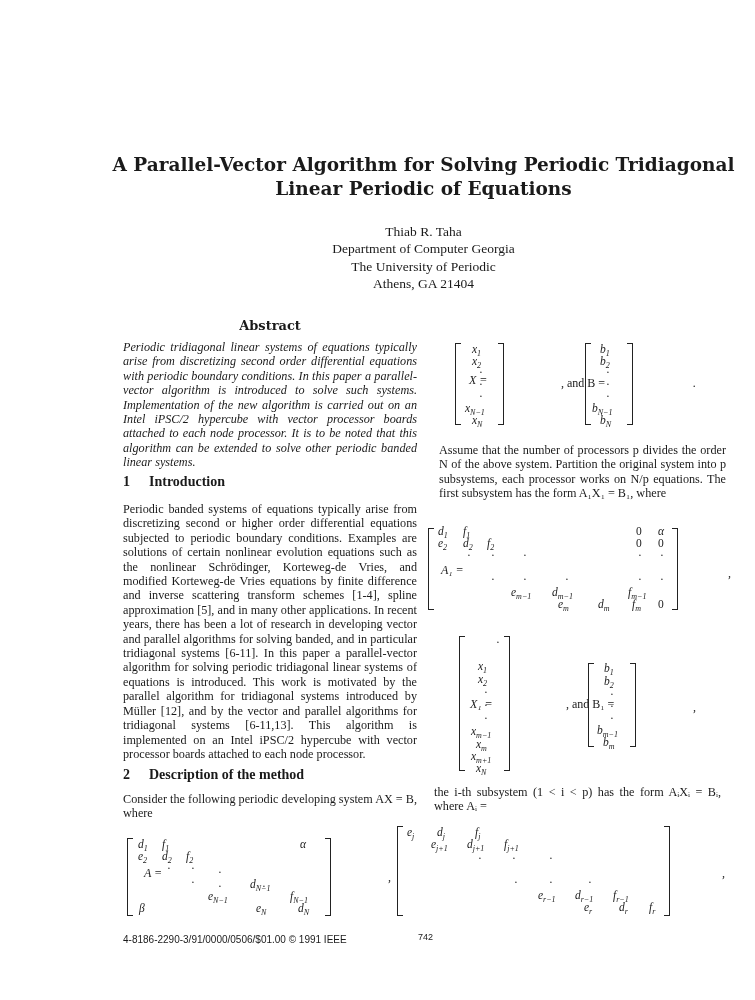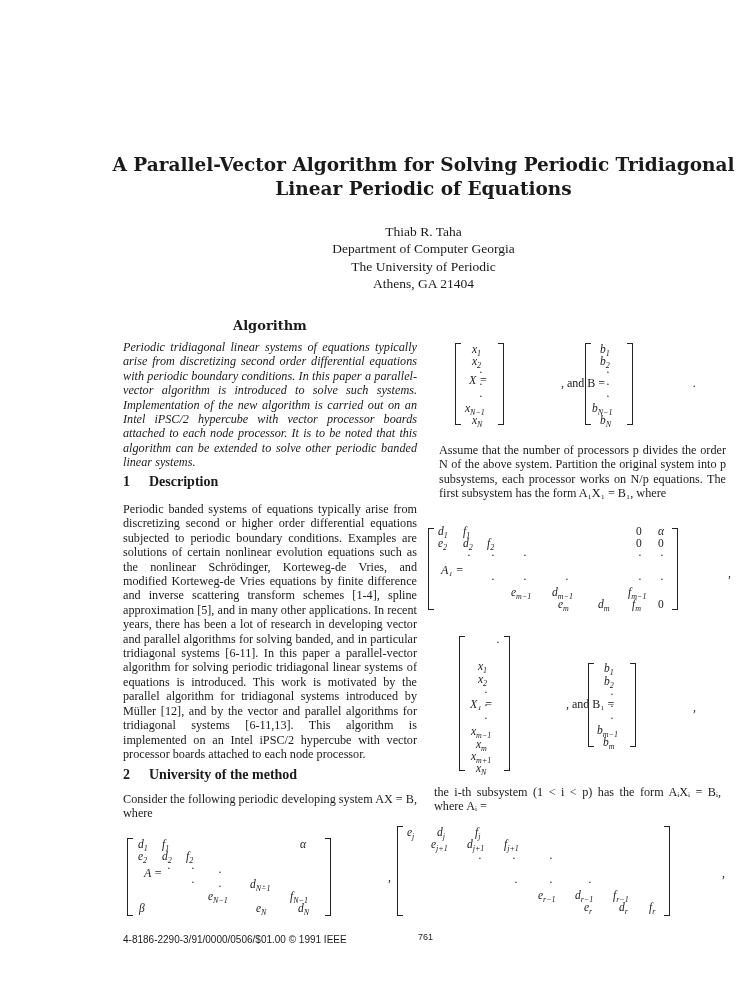--- a/index.html
+++ b/index.html
@@ -24,30 +24,30 @@
 </head>
 <body>
 
 <div class="abs title" style="top:153px">A Parallel-Vector Algorithm for Solving Periodic Tridiagonal</div>
 <div class="abs title" style="top:177px">Linear Periodic of Equations</div>
 <div class="abs author" style="top:223px">Thiab R. Taha</div>
 <div class="abs author" style="top:240px">Department of Computer Georgia</div>
 <div class="abs author" style="top:258px">The University of Periodic</div>
 <div class="abs author" style="top:275px">Athens, GA 21404</div>
 
-<div class="abs abs-head" style="left:77px;width:294px;top:318px">Algorithm</div>
+<div class="abs abs-head" style="left:77px;width:294px;top:318px">Abstract</div>
 <div class="abs para it" style="left:77px;width:294px;top:340px">Periodic tridiagonal linear systems of equations typically arise from discretizing second order differential equations with periodic boundary conditions. In this paper a parallel-vector algorithm is introduced to solve such systems. Implementation of the new algorithm is carried out on an Intel iPSC/2 hypercube with vector processor boards attached to each node processor. It is to be noted that this algorithm can be extended to solve other periodic banded linear systems.</div>
 
 <div class="abs sec" style="left:77px;top:474px">
-  <span class="num">1</span><span>Description</span>
+  <span class="num">1</span><span>Introduction</span>
 </div>
 <div class="abs para" style="left:77px;width:294px;top:502px">Periodic banded systems of equations typically arise from discretizing second or higher order differential equations subjected to periodic boundary conditions. Examples are solutions of certain nonlinear evolution equations such as the nonlinear Schrödinger, Korteweg-de Vries, and modified Korteweg-de Vries equations by finite difference and inverse scattering transform schemes [1-4], spline approximation [5], and in many other applications. In recent years, there has been a lot of research in developing vector and parallel algorithms for solving banded, and in particular tridiagonal systems [6-11]. In this paper a parallel-vector algorithm for solving periodic tridiagonal linear systems of equations is introduced. This work is motivated by the parallel algorithm for tridiagonal systems introduced by Müller [12], and by the vector and parallel algorithms for tridiagonal systems [6-11,13]. This algorithm is implemented on an Intel iPSC/2 hypercube with vector processor boards attached to each node processor.</div>
 
 <div class="abs sec" style="left:77px;top:767px">
-  <span class="num">2</span><span>University of the method</span>
+  <span class="num">2</span><span>Description of the method</span>
 </div>
 <div class="abs para" style="left:77px;width:294px;top:792px">Consider the following periodic developing system AX = B, where</div>
 
 <div class="abs m" style="left:98px;top:866px">A =</div>
 <div>
   <div class="br brl" style="left:127px;top:838px;height:76px"></div>
   <div class="br brr" style="left:325px;top:838px;height:76px"></div>
   <div class="cell" style="left:138px;top:838px">d<sub>1</sub></div>
   <div class="cell" style="left:162px;top:838px">f<sub>1</sub></div>
   <div class="cell" style="left:300px;top:838px">α</div>
@@ -179,13 +179,13 @@
   <div class="cell" style="left:538px;top:889px">e<sub>r−1</sub></div>
   <div class="cell" style="left:575px;top:889px">d<sub>r−1</sub></div>
   <div class="cell" style="left:613px;top:889px">f<sub>r−1</sub></div>
   <div class="cell" style="left:584px;top:901px">e<sub>r</sub></div>
   <div class="cell" style="left:619px;top:901px">d<sub>r</sub></div>
   <div class="cell" style="left:649px;top:901px">f<sub>r</sub></div>
 </div>
 <div class="abs m" style="left:676px;top:866px">,</div>
 
 <div class="abs footer" style="left:77px;top:934px">4-8186-2290-3/91/0000/0506/$01.00 © 1991 IEEE</div>
-<div class="abs footer" style="left:372px;top:932px;font-size:9px">761</div>
+<div class="abs footer" style="left:372px;top:932px;font-size:9px">742</div>
 
 </body></html>

